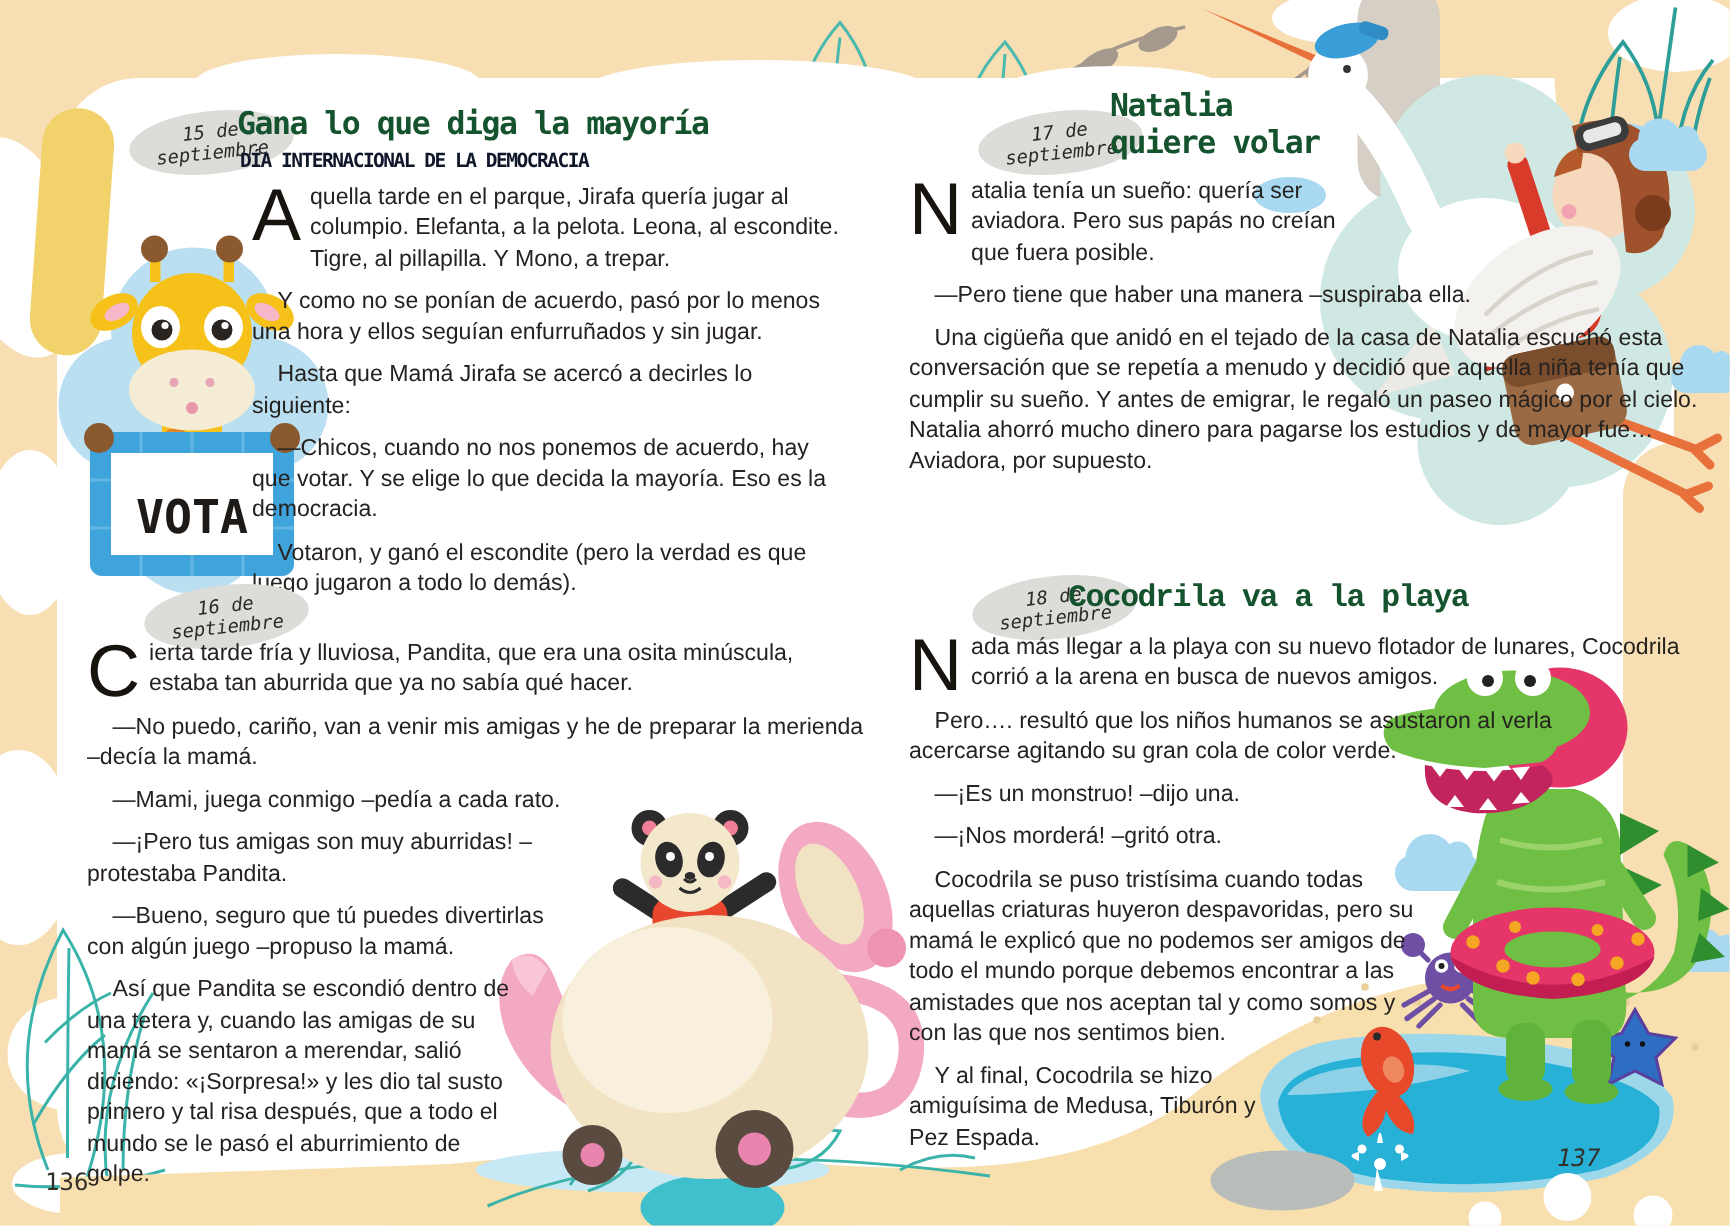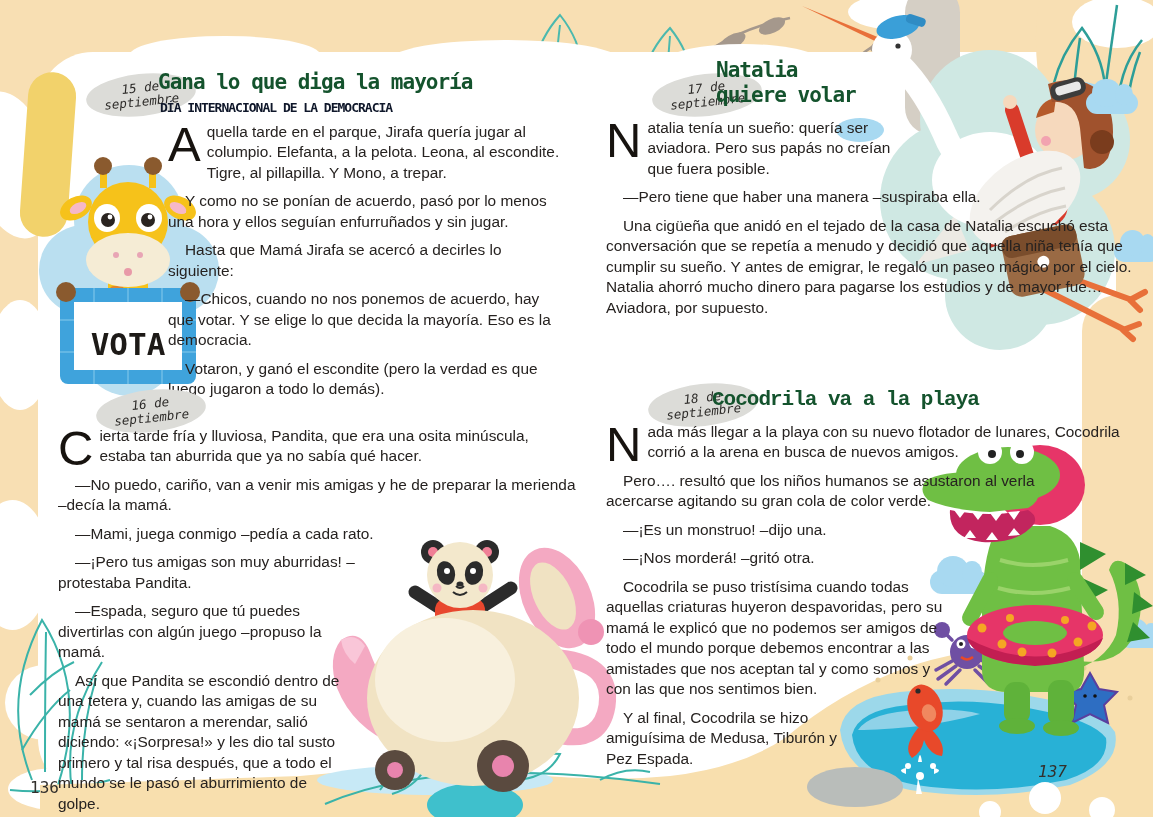--- a/index.html
+++ b/index.html
@@ -12,21 +12,21 @@
   .peach{background:#f8dfb3;}
   .cloud{position:absolute;background:#a8d9f1;border-radius:40px;}
   .cloud::before{content:"";position:absolute;background:inherit;border-radius:50%;width:55%;height:130%;left:12%;top:-60%;}
   .cloud::after{content:"";position:absolute;background:inherit;border-radius:50%;width:34%;height:95%;right:10%;top:-38%;}
   .badge{position:absolute;background:#dcdcd8;border-radius:50%;min-width:84px;padding:7px 13px;
          transform:rotate(-6deg);text-align:center;font-family:"DejaVu Sans Mono",monospace;
          font-style:italic;font-size:12.5px;line-height:1.1;color:#2d2b29;}
   .badge span{display:block;}
   .title{position:absolute;font-family:"DejaVu Sans Mono",monospace;font-weight:700;
          font-size:21px;letter-spacing:-1px;color:#14532d;white-space:nowrap;}
-  .title span{display:block;line-height:25px;}
+  .title span{display:block;line-height:25px;margin-left:24px;}
   .subtitle{position:absolute;font-family:"DejaVu Sans Mono",monospace;font-weight:700;
             font-size:13px;letter-spacing:-1px;color:#0f172a;white-space:nowrap;}
   .story{position:absolute;font-size:15.4px;line-height:1.33;color:#262220;}
   .story p{margin:0 0 8px 0;}
   .story p.dlg{text-indent:17px;}
   .dropcap{float:left;font-size:49px;line-height:39px;padding:3px 6px 0 0;color:#17130f;}
   .mw310{max-width:310px;} .mw305{max-width:305px;} .mw292{max-width:292px;}
   .mw450{max-width:450px;} .mw455{max-width:455px;} .mw520{max-width:520px;}
   .mw350{max-width:350px;} .mw245{max-width:245px;}
   .pagenum{position:absolute;font-family:"DejaVu Sans Mono",monospace;font-size:16px;color:#33302c;}
@@ -393,21 +393,21 @@
   <div class="badge" style="left:96px;top:390px;">
     <span>16 de</span>
     <span>septiembre</span>
   </div>
 
   <div class="story" style="left:58px;top:426px;width:518px;">
     <p><span class="dropcap">C</span><span>ierta tarde fría y lluviosa, Pandita, que era una osita minúscula, estaba tan aburrida que ya no sabía qué hacer.</span></p>
     <p class="dlg">—No puedo, cariño, van a venir mis amigas y he de preparar la merienda –decía la mamá.</p>
     <p class="dlg">—Mami, juega conmigo –pedía a cada rato.</p>
     <p class="dlg mw305">—¡Pero tus amigas son muy aburridas! –protestaba Pandita.</p>
-    <p class="dlg mw305">—Espada, seguro que tú puedes divertirlas con algún juego –propuso la mamá.</p>
+    <p class="dlg mw305">—Bueno, seguro que tú puedes divertirlas con algún juego –propuso la mamá.</p>
     <p class="dlg mw292">Así que Pandita se escondió dentro de una tetera y, cuando las amigas de su mamá se sentaron a merendar, salió diciendo: «¡Sorpresa!» y les dio tal susto primero y tal risa después, que a todo el mundo se le pasó el aburrimiento de golpe.</p>
   </div>
 
   <div class="badge" style="left:652px;top:74px;">
     <span>17 de</span>
     <span>septiembre</span>
   </div>
   <div class="title" style="left:716px;top:58px;">
     <span>Natalia</span>
     <span>quiere volar</span>

